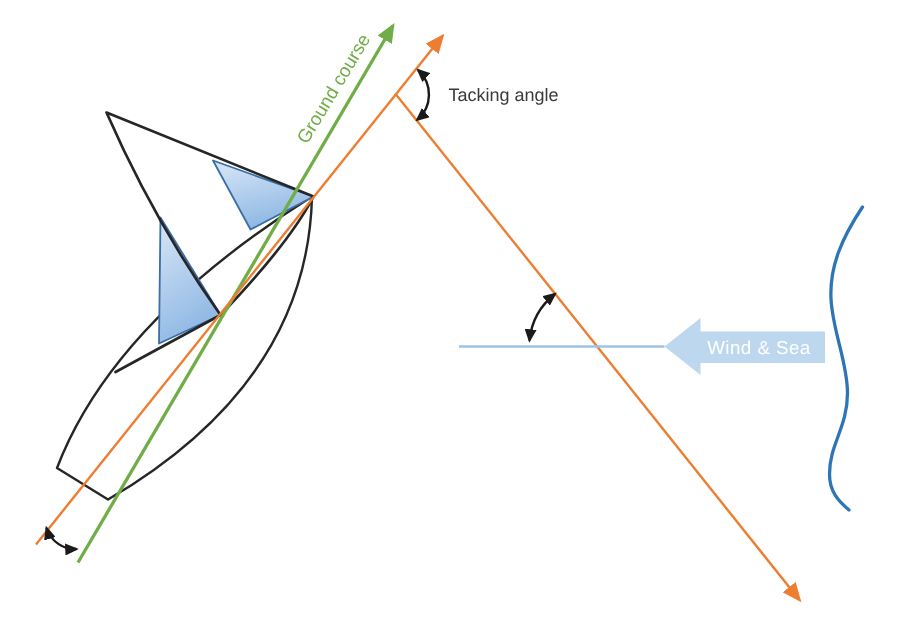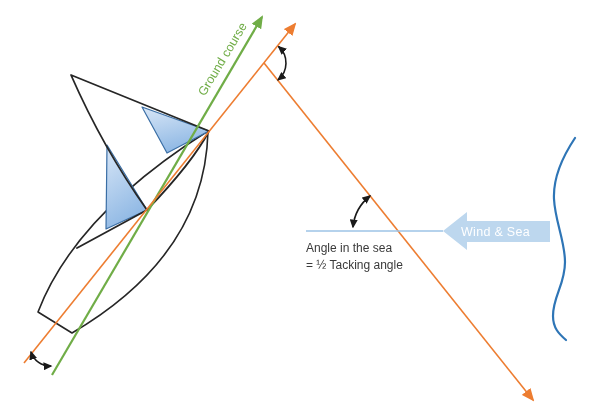--- a/index.html
+++ b/index.html
@@ -14,21 +14,21 @@
   }
   .lbl-ground {
     left:168px; top:51px; width:110px; text-align:center;
     color:#70AD47; transform:rotate(-59deg); transform-origin:center center;
     font-size:12.5px;
   }
   .lbl-tacking { left:299px; top:55px; }
   .lbl-sea     { left:306px; top:240px; }
   .lbl-leeway  { left:21px;  top:383px; }
   .lbl-wind {
-    left:461px; top:224px; width:90px; color:#FFFFFF;
+    left:461px; top:224px; width:90px; text-align:center; color:#FFFFFF;
     font-size:12.5px; letter-spacing:0.3px;
   }
 </style>
 </head>
 <body>
 
 <div class="stage">
 
   <svg width="600" height="418" viewBox="0 0 600 418">
     <defs>
@@ -74,22 +74,19 @@
 
     <path d="M278.7,46.7 A22,22 0 0 1 278.1,79.9" stroke="#1a1a1a" stroke-width="1.6" fill="none" marker-start="url(#arrowBlackStart)" marker-end="url(#arrowBlackEnd)"></path>
 
     <path d="M353,227 A45,45 0 0 1 370,196" stroke="#1a1a1a" stroke-width="1.6" fill="none" marker-start="url(#arrowBlackStart)" marker-end="url(#arrowBlackEnd)"></path>
 
     <path d="M31,352 A20,20 0 0 0 51,366" stroke="#1a1a1a" stroke-width="1.6" fill="none" marker-start="url(#arrowBlackStart)" marker-end="url(#arrowBlackEnd)"></path>
   </svg>
 
   <div class="lbl lbl-ground">Ground course</div>
 
+  <div class="lbl lbl-tacking">Tacking angle</div>
 
-  <div class="lbl lbl-sea">
-    <div>Angle in the sea</div>
-    <div>= ½ Tacking angle</div>
-  </div>
 
   <div class="lbl lbl-wind">Wind &amp; Sea</div>
 
 
 </div>
 
 </body></html>

